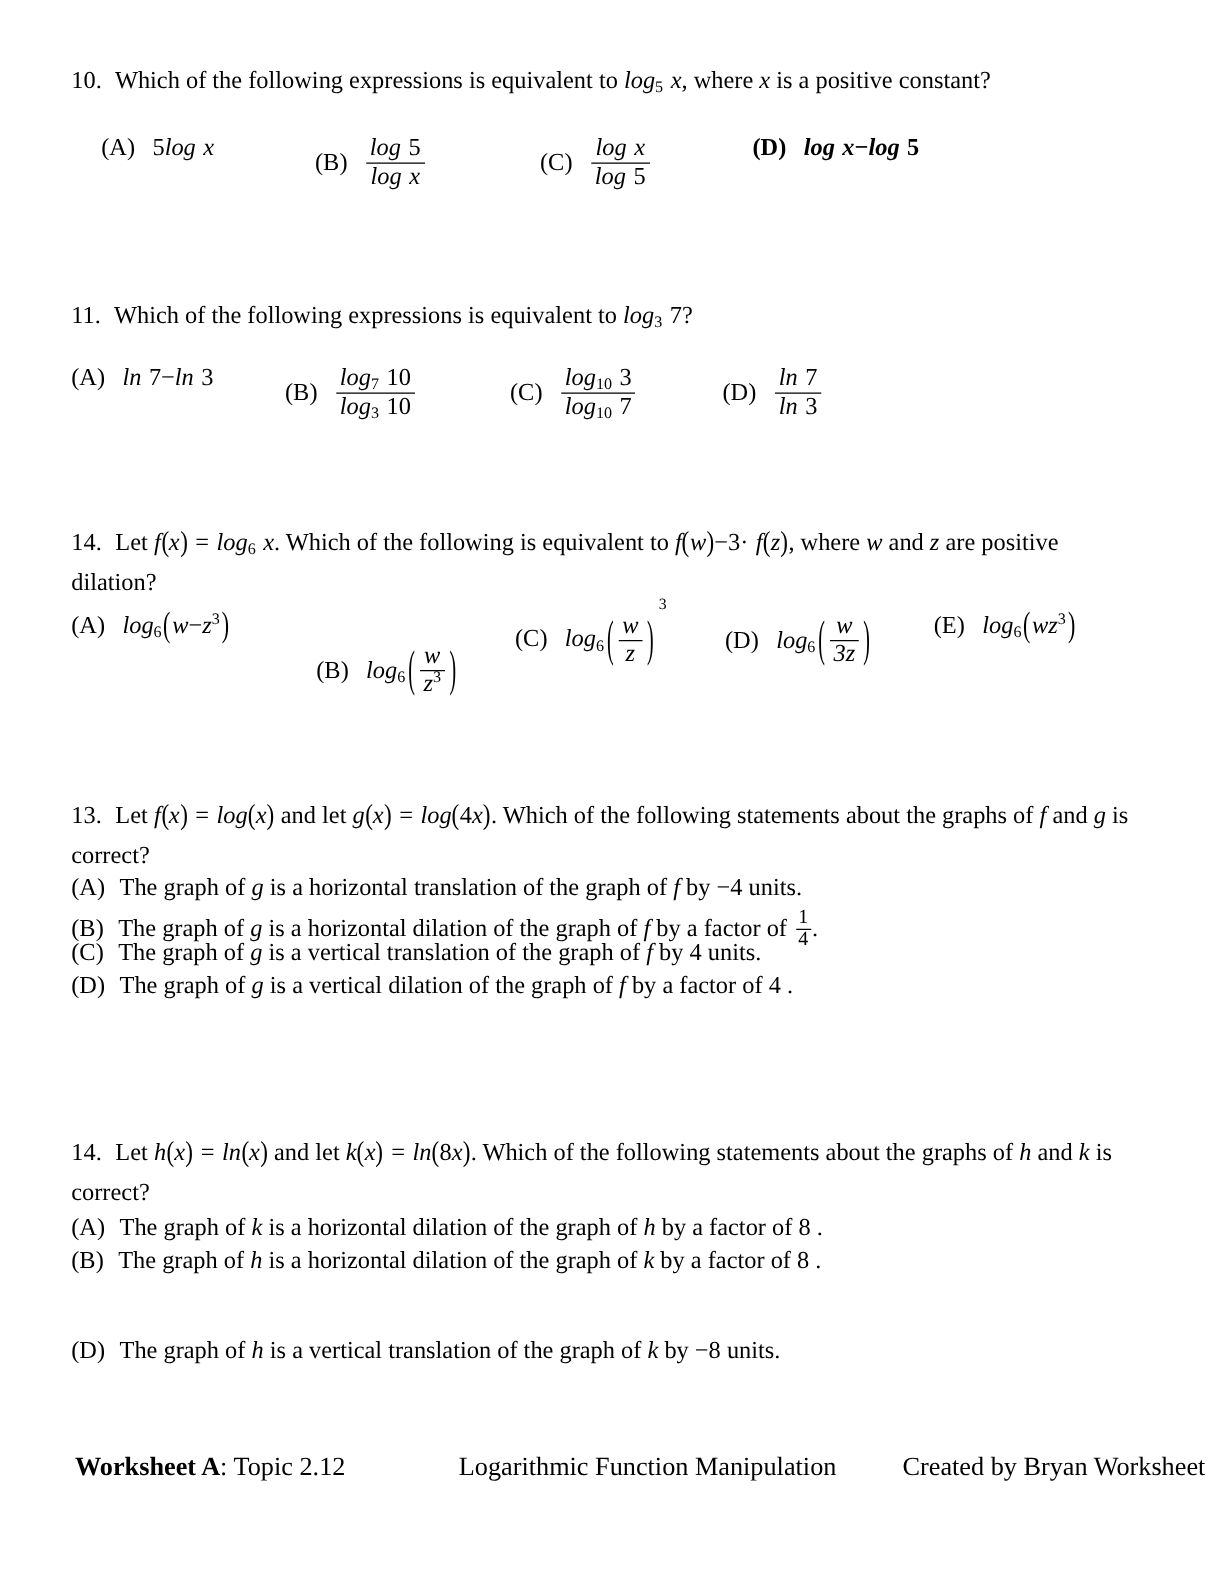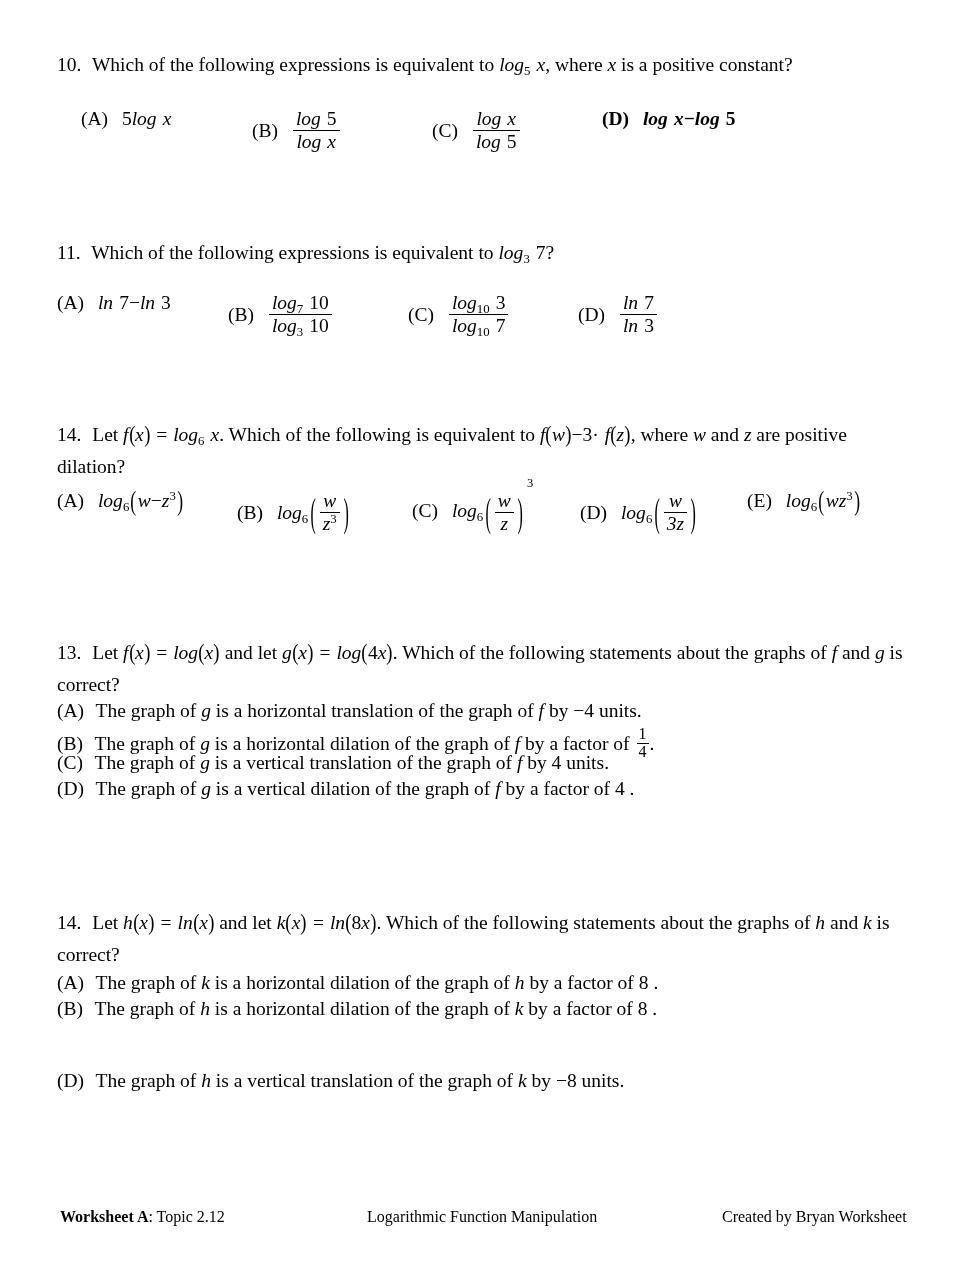--- a/index.html
+++ b/index.html
@@ -126,25 +126,25 @@
     position: absolute;
     left: 57px;
     font-size: 19.5px;
     white-space: nowrap;
   }
   .choice-line .clab { margin-right: 7px; }
 
   
   .footer {
     position: absolute;
-    top: 1208px;
+    top: 1161px;
     left: 0;
     width: 979px;
     height: 28px;
-    font-size: 16px;
+    font-size: 21px;
   }
   .footer .f-left  { position: absolute; left: 60px;  top: 0; }
   .footer .f-mid   { position: absolute; left: 367px; top: 0; }
   .footer .f-right { position: absolute; left: 722px; top: 0; }
   .footer b { font-weight: bold; }
 
   .sp2 { display: inline-block; width: 6px; }
   .sp3 { display: inline-block; width: 9px; }
 </style>
 </head>
@@ -214,21 +214,21 @@
     <span class="mi">z</span>
     <span>are positive</span>
   </div>
   <div class="q" style="top:452px;">dilation?</div>
 
   <div class="choices-row" style="top:490px; height:62px;">
     <div class="choice-col" style="left:0px;">
       <span class="clab">(A)</span><span class="sp3"></span>
       <span class="math"><span class="mi">log</span><sub class="sb">6</sub><span class="pren-sm">(</span><span class="mi">w</span><span class="mo">−</span><span class="mi">z</span><sup class="sp">3</sup><span class="pren-sm">)</span></span>
     </div>
-    <div class="choice-col" style="left:180px;">
+    <div class="choice-col" style="left:196px;margin-top:24px;">
       <span class="clab">(B)</span><span class="sp3"></span>
       <span class="math"><span class="mi">log</span><sub class="sb">6</sub><span class="pren">(</span><span class="frac"><span class="num"><span class="mi">w</span></span><span class="den"><span class="mi">z</span><sup class="sp">3</sup></span></span><span class="pren">)</span></span>
     </div>
     <div class="choice-col" style="left:355px;">
       <span class="clab">(C)</span><span class="sp3"></span>
       <span class="math"><span class="mi">log</span><sub class="sb">6</sub><span class="grpsup"><span class="pren">(</span><span class="frac"><span class="num"><span class="mi">w</span></span><span class="den"><span class="mi">z</span></span></span><span class="pren">)</span><span class="exp">3</span></span></span>
     </div>
     <div class="choice-col" style="left:523px;">
       <span class="clab">(D)</span><span class="sp3"></span>
       <span class="math"><span class="mi">log</span><sub class="sb">6</sub><span class="pren">(</span><span class="frac"><span class="num"><span class="mi">w</span></span><span class="den"><span class="mi">3z</span></span></span><span class="pren">)</span></span>

